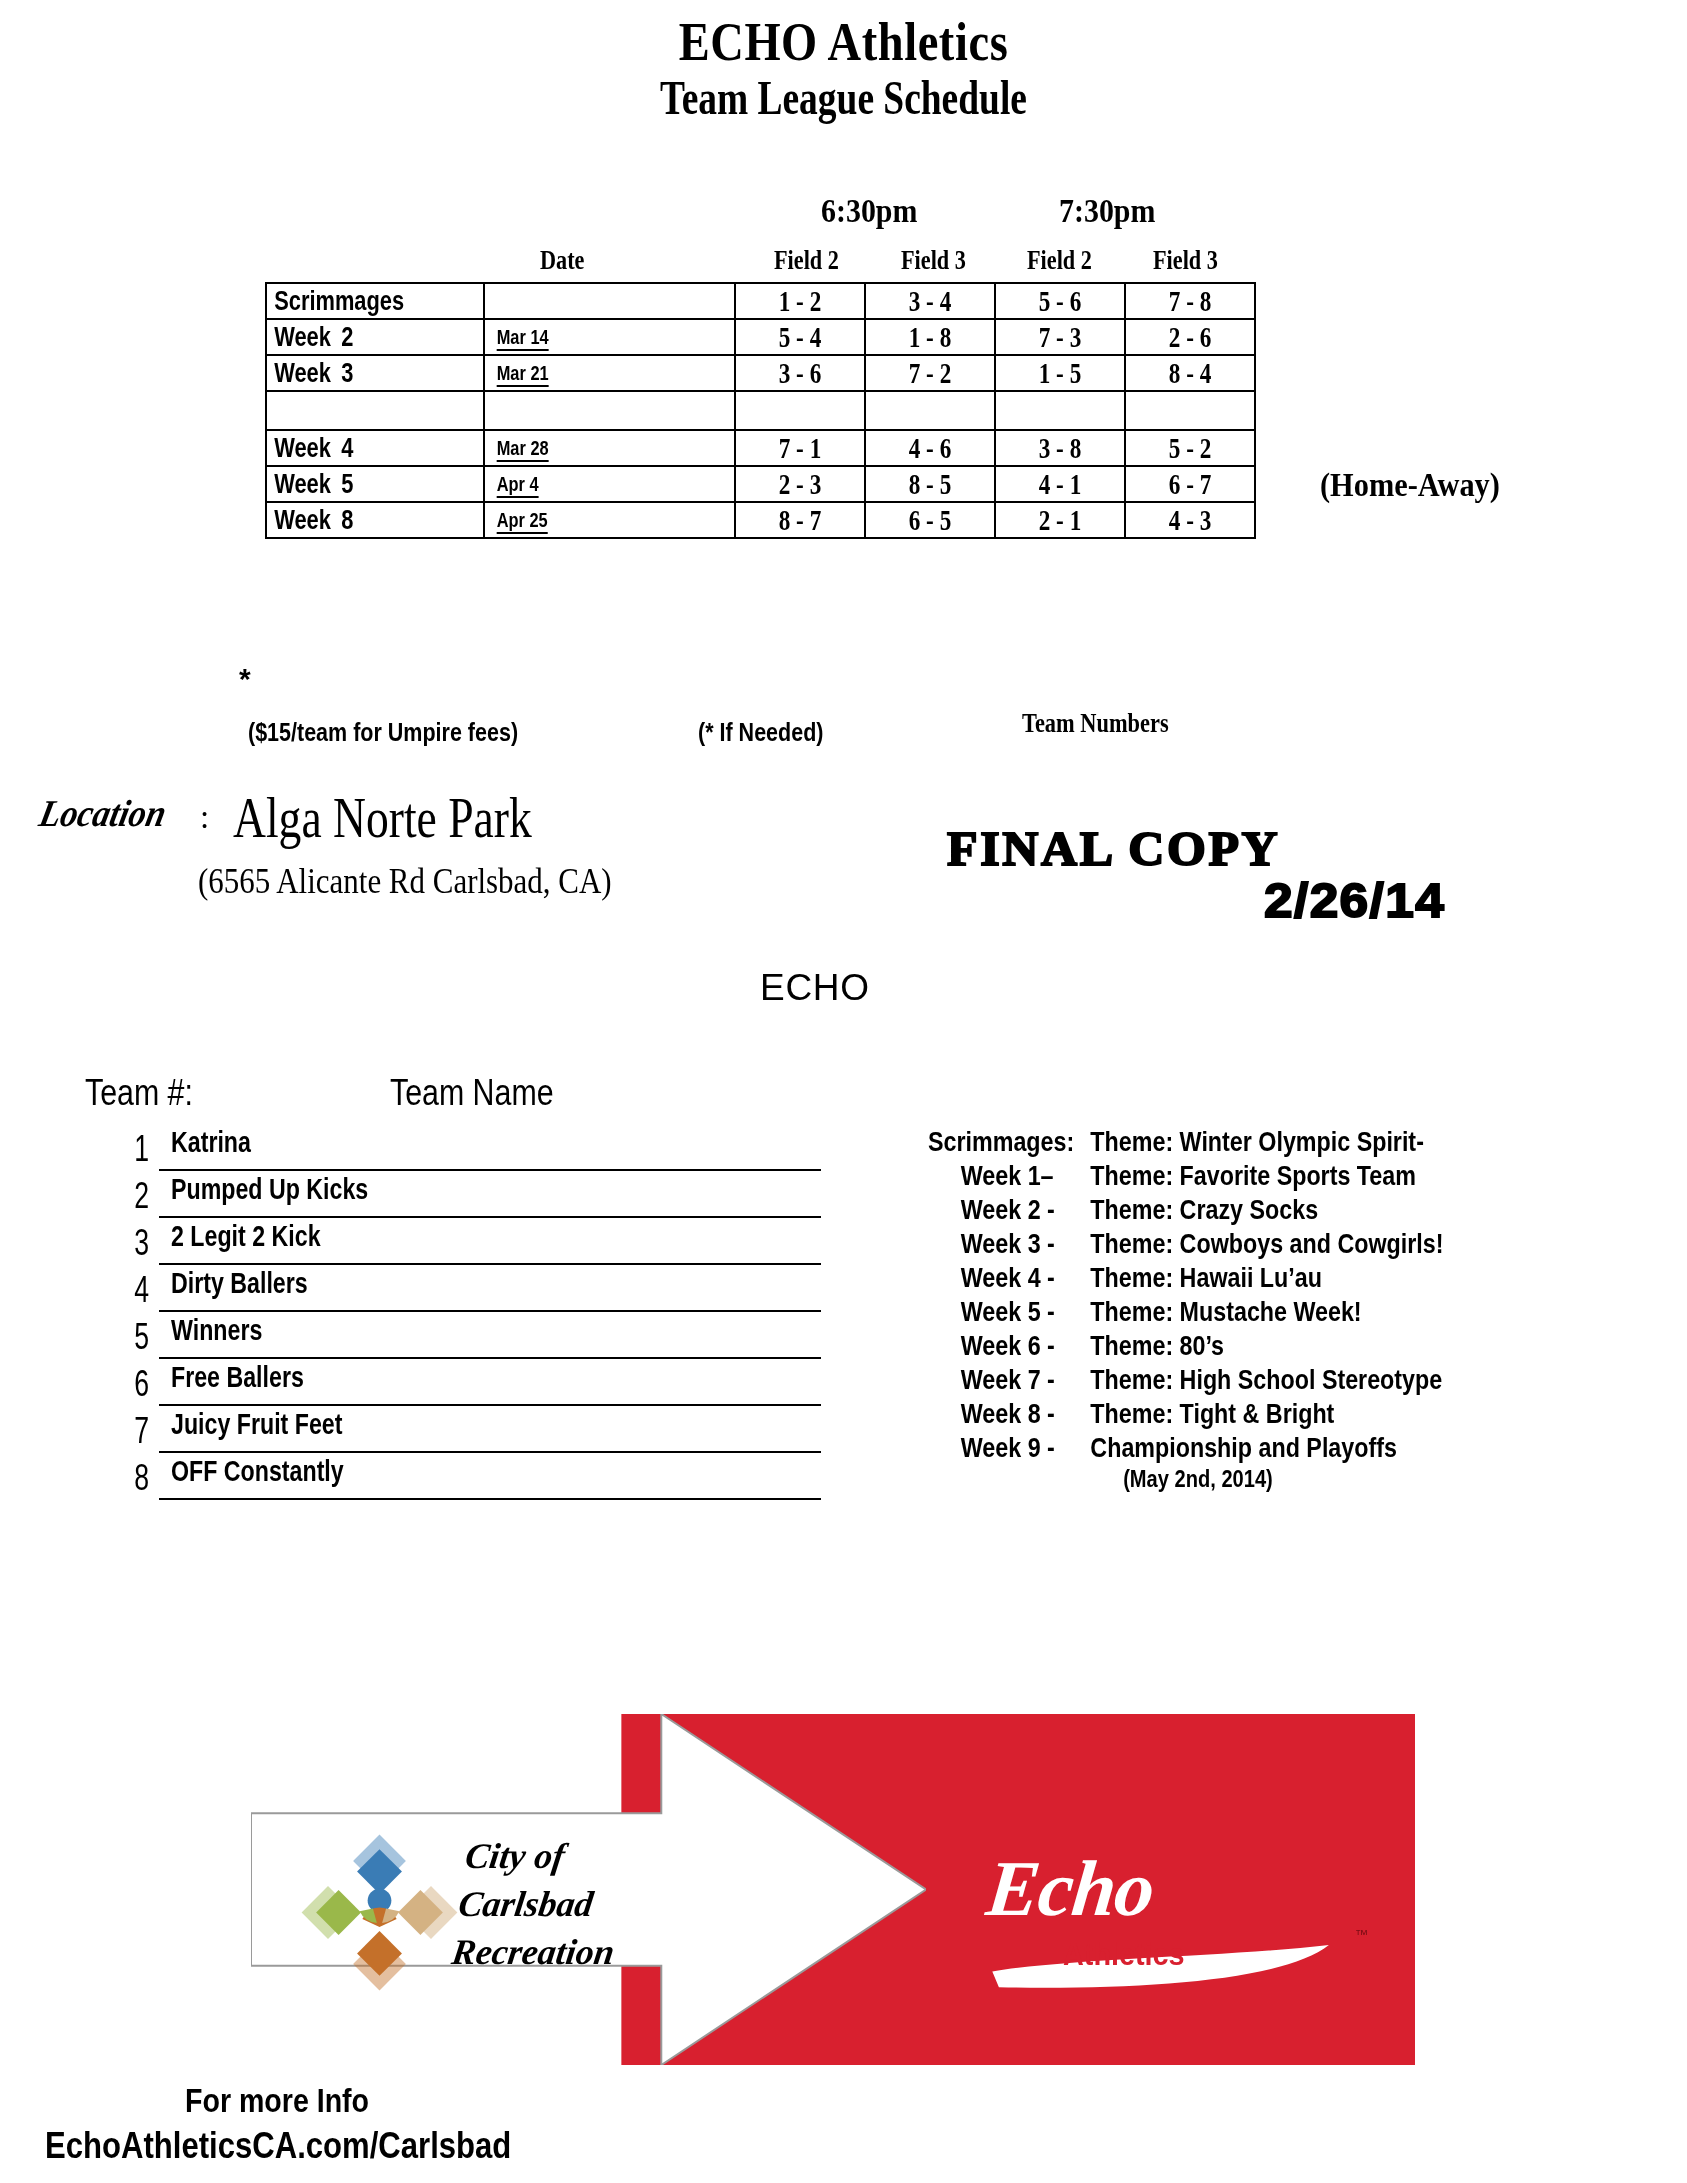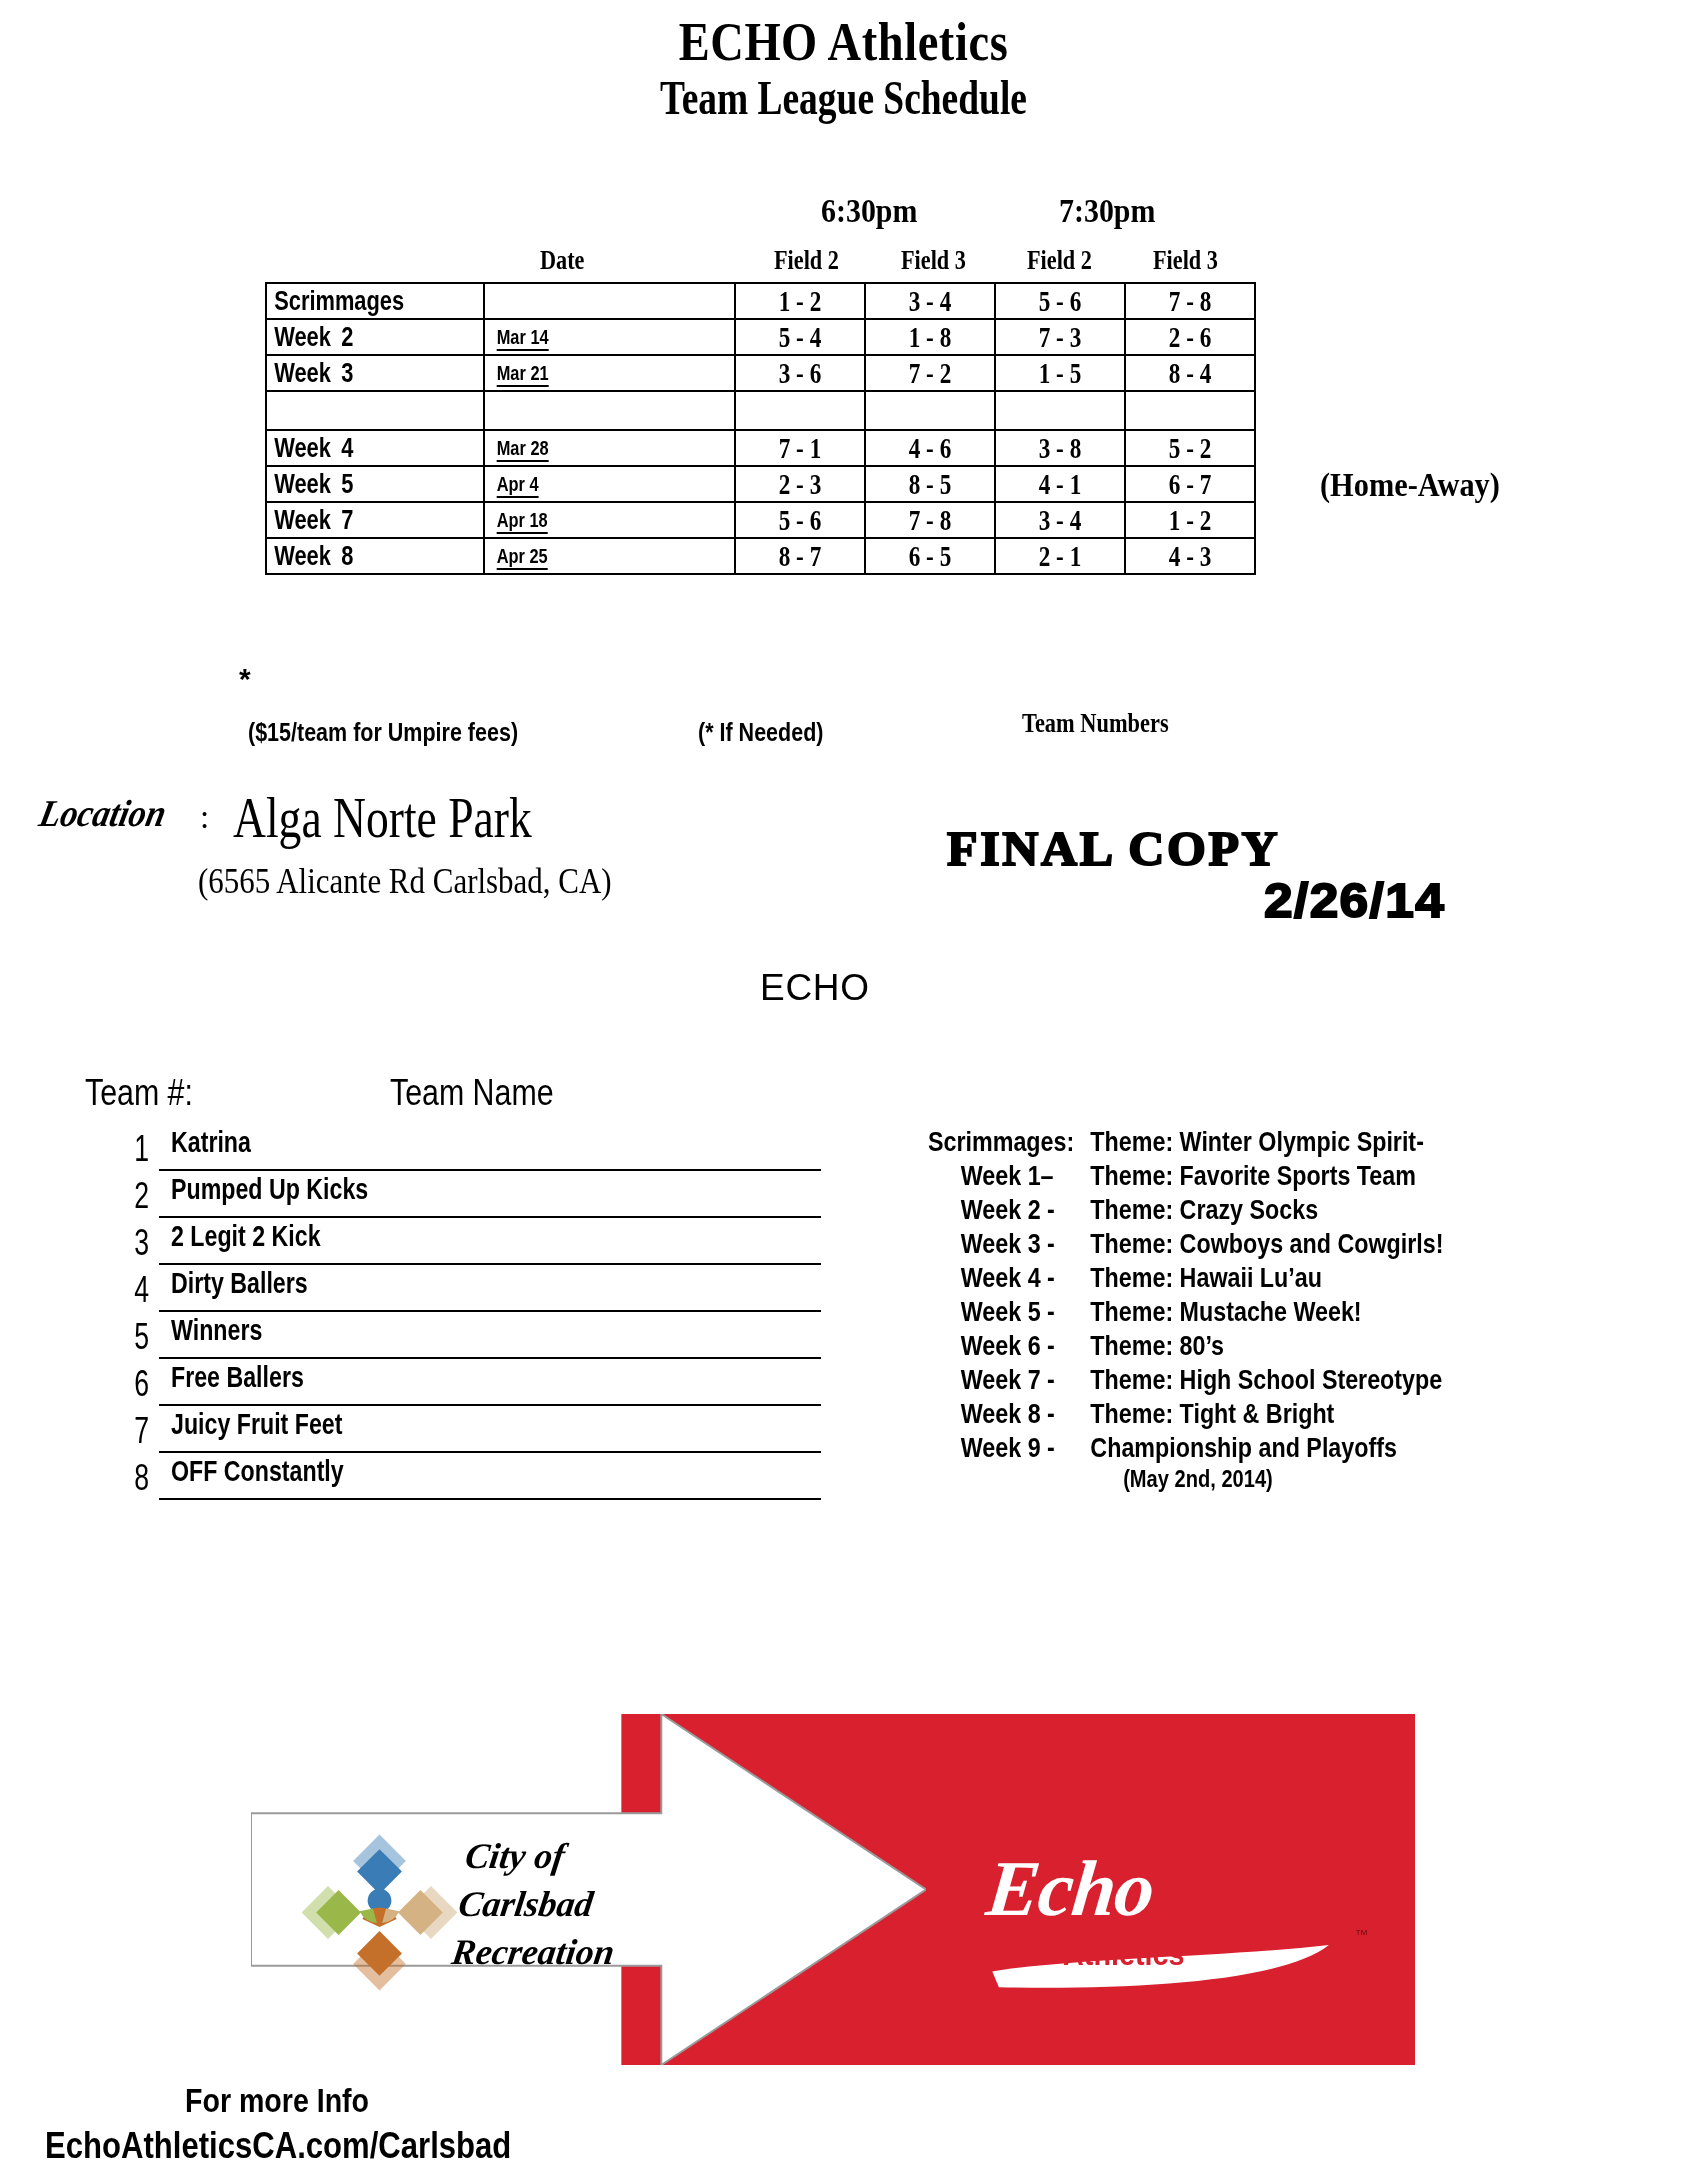--- a/index.html
+++ b/index.html
@@ -563,40 +563,20 @@
             <span class="cell-match">2 - 3</span>
           </td>
           <td class="col-g">
             <span class="cell-match">8 - 5</span>
           </td>
           <td class="col-g">
             <span class="cell-match">4 - 1</span>
           </td>
           <td class="col-g">
             <span class="cell-match">6 - 7</span>
-          </td>
-        </tr>
-        <tr>
-          <td class="col-week">
-            <span class="cell-week">Week<span class="wnum">7</span></span>
-          </td>
-          <td class="col-date">
-            <span class="cell-date">Apr 18</span>
-          </td>
-          <td class="col-g">
-            <span class="cell-match">5 - 6</span>
-          </td>
-          <td class="col-g">
-            <span class="cell-match">7 - 8</span>
-          </td>
-          <td class="col-g">
-            <span class="cell-match">3 - 4</span>
-          </td>
-          <td class="col-g">
-            <span class="cell-match">1 - 2</span>
           </td>
         </tr>
         <tr>
           <td class="col-week">
             <span class="cell-week">Week<span class="wnum">8</span></span>
           </td>
           <td class="col-date">
             <span class="cell-date">Apr 25</span>
           </td>
           <td class="col-g">

